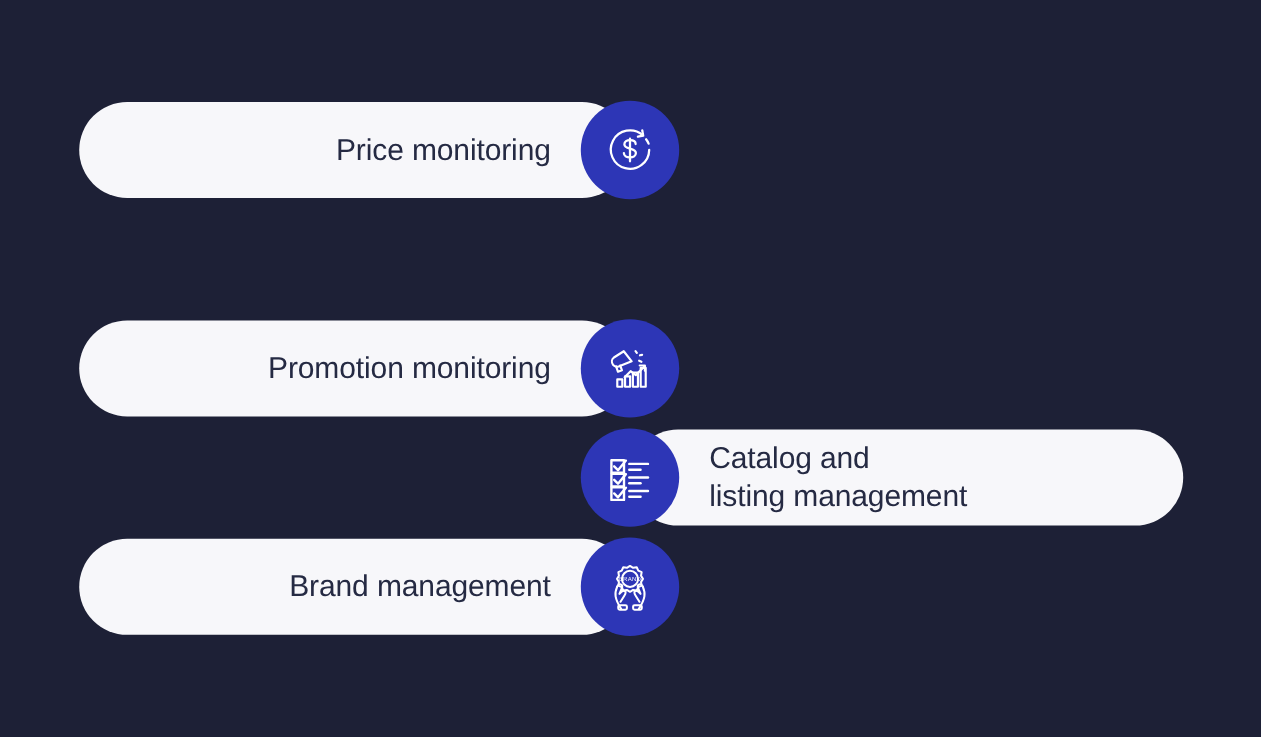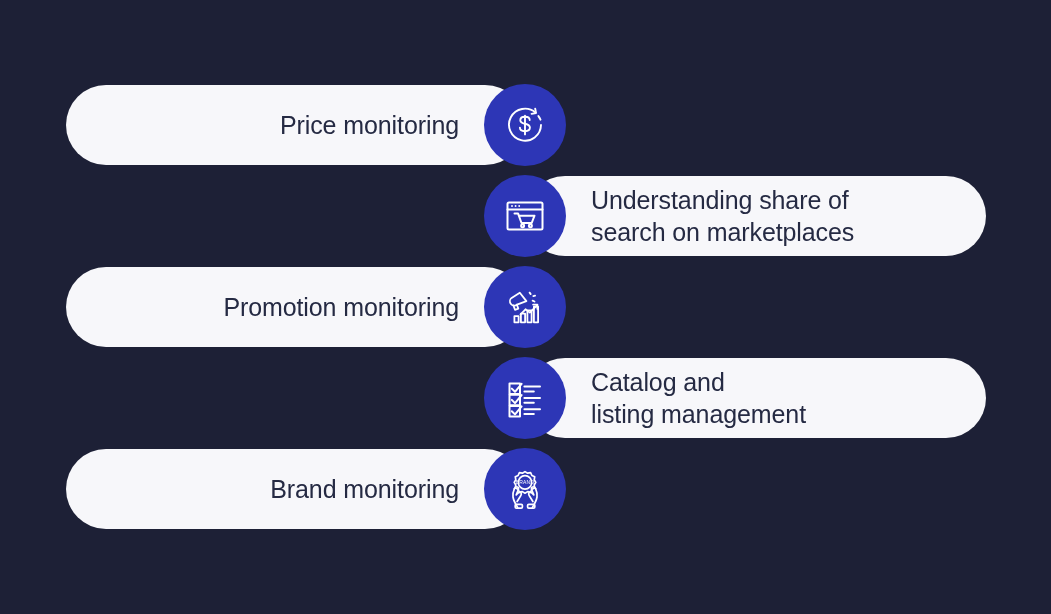--- a/index.html
+++ b/index.html
@@ -108,40 +108,20 @@
           <path d="M33.5 10.6 A16 16 0 1 0 39 23"></path>
           <path d="M36.4 14.1 a16 16 0 0 1 2.1 3.6"></path>
           <path d="M33.2 6.6 l0.8 4.4 -4.4 0.9"></path>
           <path d="M23 13.6 v18.8"></path>
           <path d="M27.7 18.1 c0-2.1-2.1-3.3-4.7-3.3 -2.6 0-4.7 1.3-4.7 3.4 0 2.2 2 3 4.7 3.6 2.7 0.6 4.9 1.4 4.9 3.8 0 2.2-2.2 3.6-5 3.6 -2.8 0-5-1.4-5-3.6"></path>
         </svg>
       </span>
     </div>
   </div>
 
-  <div class="row right" id="row-2">
-    <div class="pill">
-      <span class="label">Understanding share of
-search on marketplaces</span>
-    </div>
-    <div class="badge">
-      <span>
-        <svg width="46" height="46" viewBox="0 0 46 46" fill="none" stroke="#ffffff" stroke-width="2" stroke-linecap="round" stroke-linejoin="round">
-          <rect x="5.5" y="9.5" width="35" height="27" rx="1.5"></rect>
-          <path d="M5.5 16.5 h35"></path>
-          <circle cx="10" cy="13" r="0.95" fill="#ffffff" stroke="none"></circle>
-          <circle cx="13.6" cy="13" r="0.95" fill="#ffffff" stroke="none"></circle>
-          <circle cx="17.2" cy="13" r="0.95" fill="#ffffff" stroke="none"></circle>
-          <path d="M12.5 20.6 h3.6 l3.4 9.4 h10.2 l2.8 -7.3 h-14.6"></path>
-          <circle cx="20.6" cy="32.8" r="1.5"></circle>
-          <circle cx="28.4" cy="32.8" r="1.5"></circle>
-        </svg>
-      </span>
-    </div>
-  </div>
 
   <div class="row right" id="row-4">
     <div class="pill">
       <span class="label">Catalog and
 listing management</span>
     </div>
     <div class="badge">
       <span>
         <svg width="46" height="46" viewBox="0 0 46 46" fill="none" stroke="#ffffff" stroke-width="2" stroke-linecap="round" stroke-linejoin="round">
           <rect x="7.5" y="8.5" width="10.5" height="10.5"></rect>
@@ -181,21 +161,21 @@
           <rect x="18.9" y="29.6" width="4.2" height="8.7"></rect>
           <rect x="25.4" y="26.4" width="4.2" height="11.9"></rect>
           <rect x="31.9" y="22.6" width="4.2" height="15.7"></rect>
         </svg>
       </span>
     </div>
   </div>
 
   <div class="row left" id="row-5">
     <div class="pill">
-      <span class="label">Brand monitoring</span>
+      <span class="label">Brand management</span>
     </div>
     <div class="badge">
       <span>
         <svg width="46" height="46" viewBox="0 0 46 46" fill="none" stroke="#ffffff" stroke-width="1.7" stroke-linecap="round" stroke-linejoin="round">
           <path d="M23 5.6 l2.6 1.6 3-0.5 1.3 2.8 2.8 1.3 -0.5 3 1.6 2.6 -1.6 2.6 0.5 3 -2.8 1.3 -1.3 2.8 -3 -0.5 -2.6 1.6 -2.6 -1.6 -3 0.5 -1.3 -2.8 -2.8 -1.3 0.5 -3 -1.6 -2.6 1.6 -2.6 -0.5 -3 2.8 -1.3 1.3 -2.8 3 0.5 z"></path>
           <circle cx="23" cy="16.4" r="6.7"></circle>
           <text x="23" y="18.1" text-anchor="middle" font-family="'Liberation Sans', sans-serif" font-size="5" fill="#ffffff" stroke="none" letter-spacing="0.2">BRAND</text>
           <path d="M15.6 41.4 c-2.6-4.1 -4.1-7.4 -4.6-10.4 -0.5-3 0.2-5.5 1.4-8.3"></path>
           <path d="M12.4 22.7 c0.8-1.7 2.5-2.1 3.3-1.6 0.9 0.5 1 1.8 0.4 3.2 l-1.9 4.6 c1.3-1.6 3-3.2 4.4-2.4 1.1 0.6 0.9 2.1 -0.2 3.8 l-3.3 5.2"></path>
           <rect x="13.2" y="38.3" width="7.2" height="3.8" rx="1.2"></rect>

